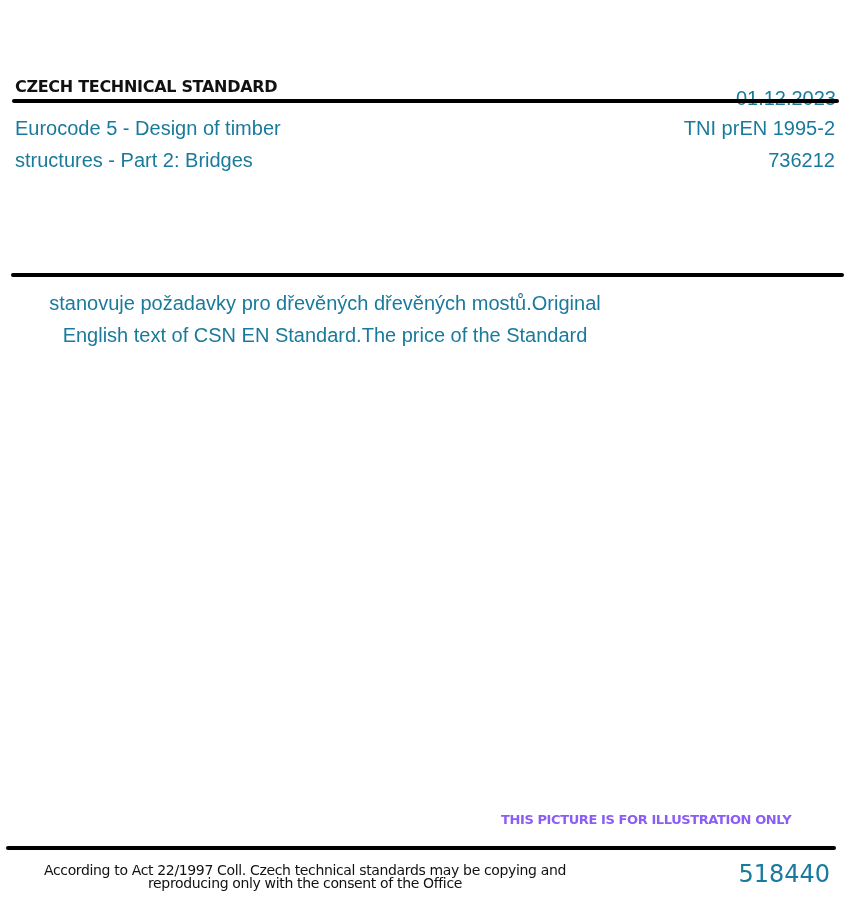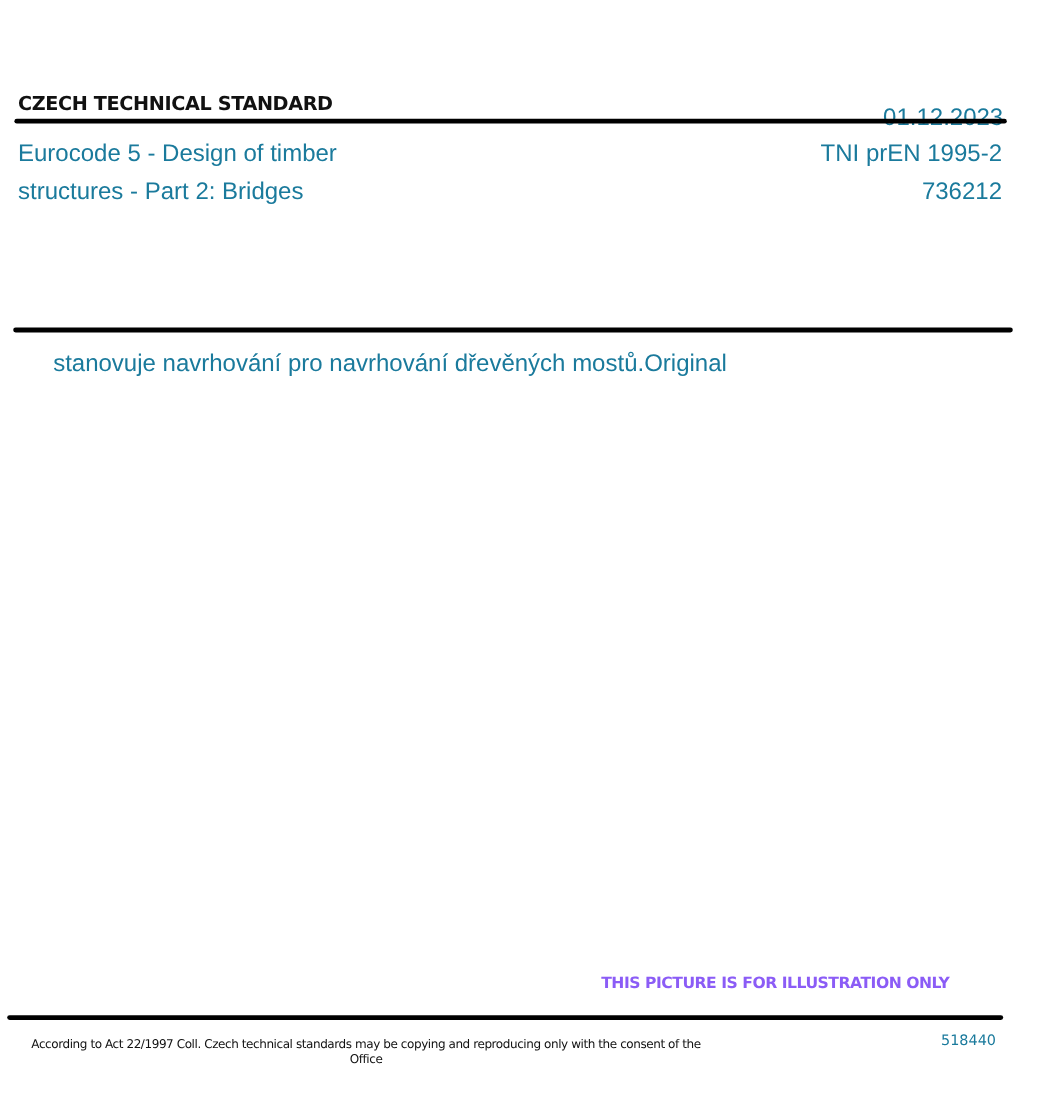--- a/index.html
+++ b/index.html
@@ -60,51 +60,52 @@
       font-weight: bold;
       font-size: 13px;
       letter-spacing: -0.4px;
       color: #8b5cf6;
     }
     .legal {
       left: 15px;
       top: 864px;
       width: 580px;
       font-family: "DejaVu Sans", sans-serif;
-      font-size: 10px;
+      font-size: 14px;
       line-height: 13px;
       letter-spacing: -0.35px;
       color: #111;
     }
     .product-no {
       right: 35px;
       top: 860px;
       font-family: "DejaVu Sans", sans-serif;
-      font-size: 12px;
+      font-size: 24px;
     }
   </style>
 </head>
 <body>
 
 <div>
 
   <div class="abs header-title">CZECH TECHNICAL STANDARD</div>
   <div class="abs date teal">01.12.2023</div>
 
   <div class="rule" style="left:12px; top:99px; width:827px;"></div>
 
   <div class="abs title-line teal" style="top:117px;">Eurocode 5 - Design of timber</div>
   <div class="abs title-line teal" style="top:149px;">structures - Part 2: Bridges</div>
   <div class="abs std-id teal" style="top:117px;">TNI prEN 1995-2</div>
   <div class="abs std-id teal" style="top:149px;text-align:center;">736212</div>
 
   <div class="rule" style="left:11px; top:273px; width:833px;"></div>
 
   <div class="abs desc teal">
-    <div>stanovuje navrhování pro navrhování dřevěných mostů.Original</div>
+    <div>stanovuje požadavky pro dřevěných dřevěných mostů.Original</div>
+    <div>English text of CSN EN Standard.The price of the Standard</div>
   </div>
 
   <div class="abs illus">THIS PICTURE IS FOR ILLUSTRATION ONLY</div>
 
   <div class="rule" style="left:6px; top:846px; width:830px;"></div>
 
   <div class="abs legal">
     <div>According to Act 22/1997 Coll. Czech technical standards may be copying and reproducing only with the consent of the Office</div>
   </div>
   <div class="abs product-no teal">518440</div>

